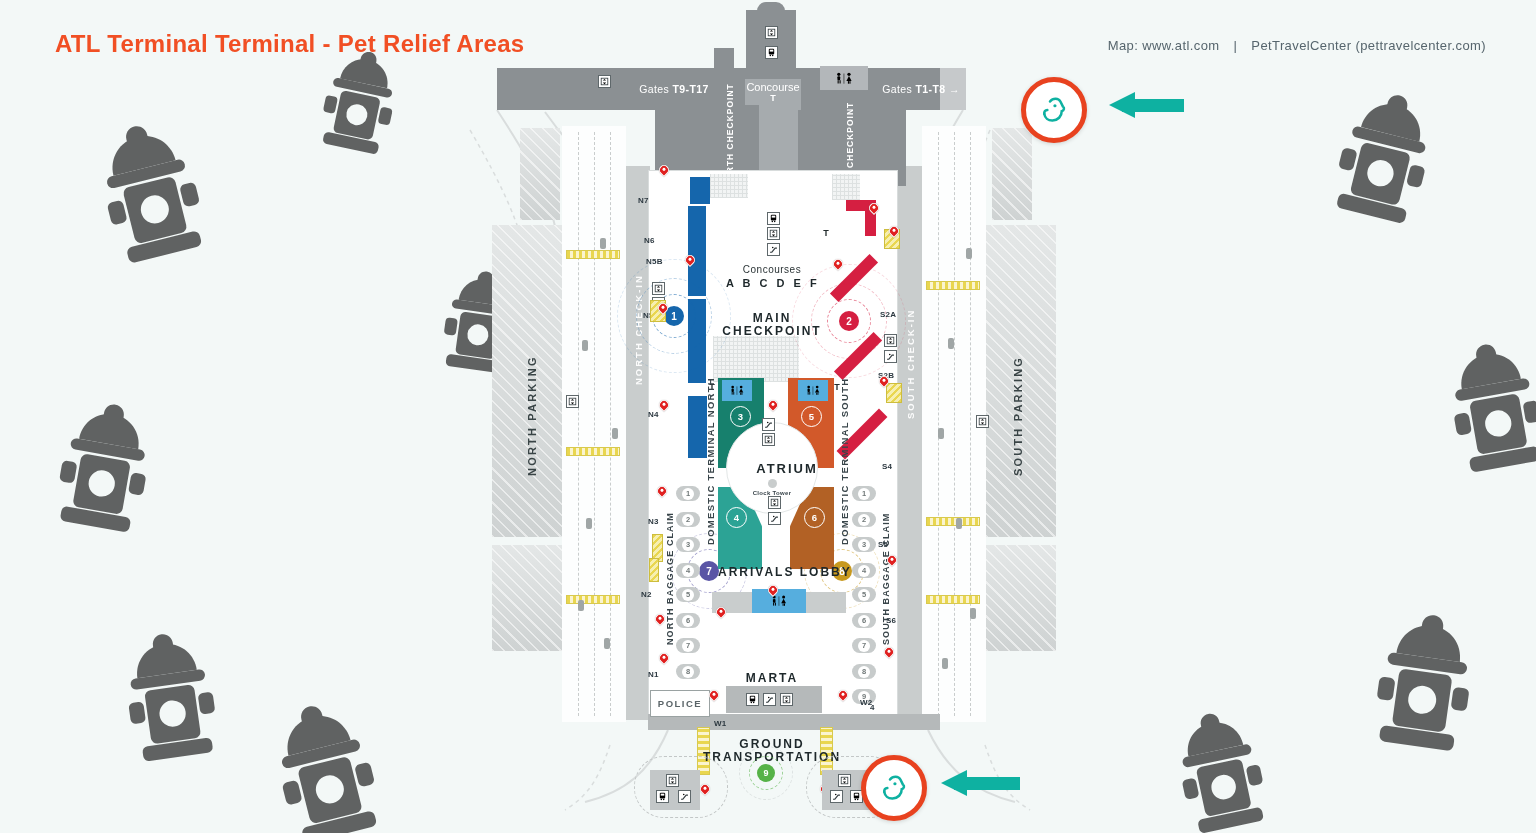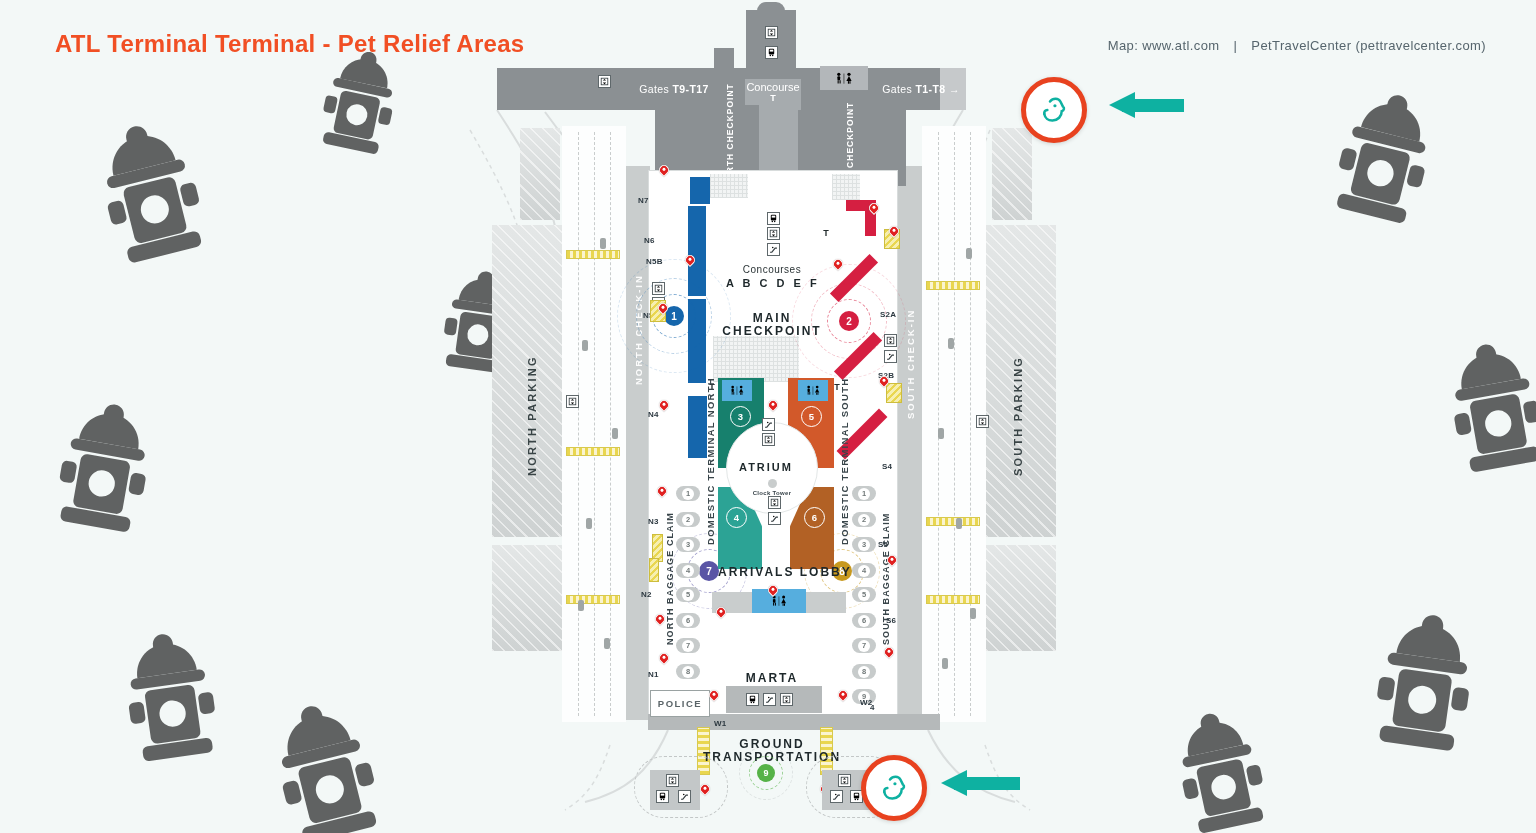--- a/index.html
+++ b/index.html
@@ -334,21 +334,21 @@
     <svg style="width:18px;height:11px">
       <use href="#sym-wc"></use>
     </svg>
   </span>
 <div class="a zc" style="left:730px;top:406px">3</div>
 <div class="a zc" style="left:726px;top:507px">4</div>
 <div class="a zc" style="left:801px;top:406px">5</div>
 <div class="a zc" style="left:804px;top:507px">6</div>
 
 <div class="a" style="left:726px;top:422px;width:92px;height:92px;background:#fff;border:1px solid #e3e7e7;border-radius:50%;box-sizing:border-box"></div>
-<div class="a bl" style="left:726px;top:461px;width:80px;font-size:11px">ATRIUM</div>
+<div class="a bl" style="left:747px;top:461px;width:80px;font-size:13px">ATRIUM</div>
 <div class="a" style="left:768px;top:479px;width:9px;height:9px;background:#c9cdcd;border-radius:50%"></div>
 <div class="a" style="left:730px;top:490px;width:84px;font-size:6px;font-weight:700;color:#39444a;text-align:center;letter-spacing:.3px">Clock Tower</div>
 <span class="a ic" style="left:762px;top:418px">
     <svg>
       <use href="#sym-esc"></use>
     </svg>
   </span>
 <span class="a ic" style="left:762px;top:433px">
     <svg>
       <use href="#sym-elev"></use>

